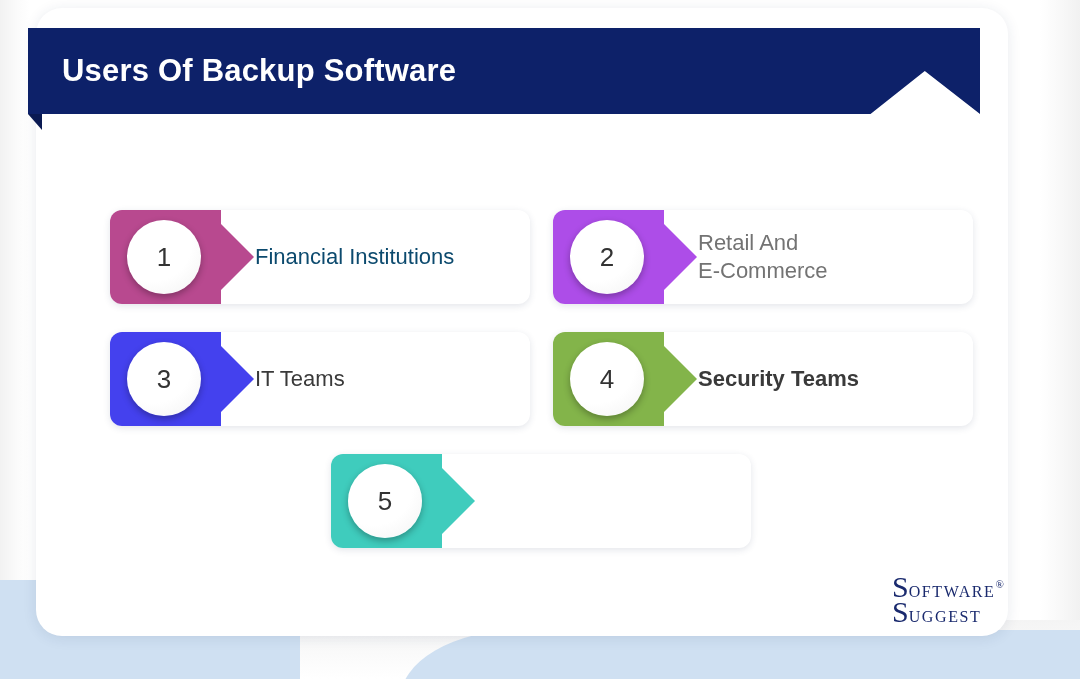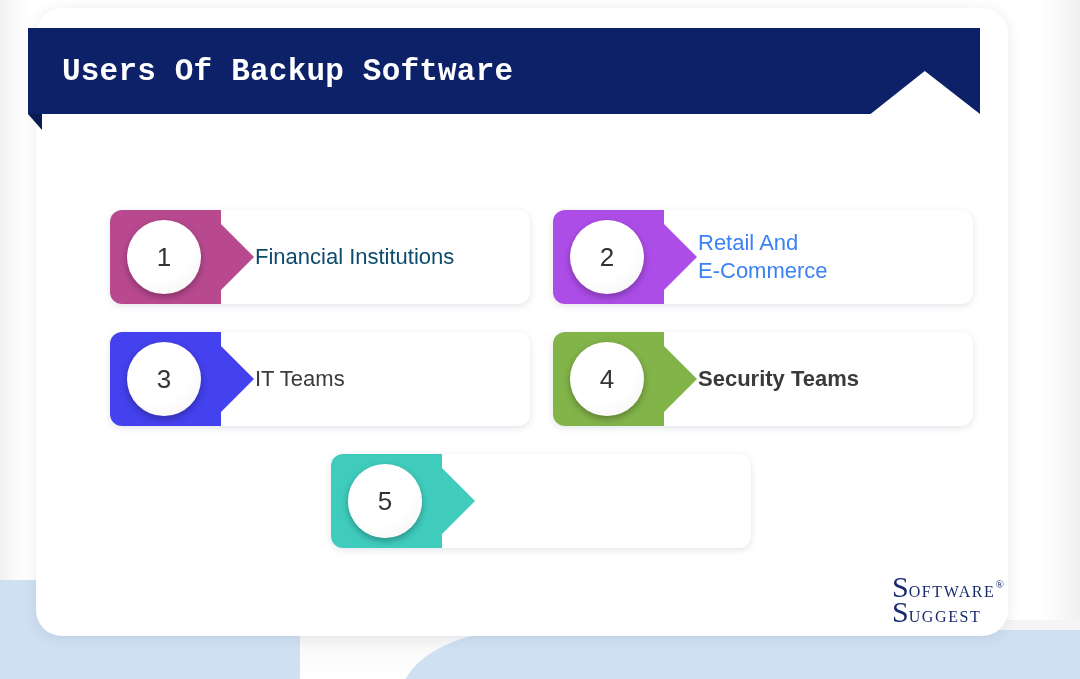--- a/index.html
+++ b/index.html
@@ -217,42 +217,42 @@
     <div class="bg-vert-fade-left"></div>
     <div class="bg-vert-fade-right"></div>
     <div class="bg-bottom-fade"></div>
     <div class="bg-blue-left" style="background: rgb(207, 224, 242);"></div>
     <div class="bg-blue-right" style="background: rgb(207, 224, 242);"></div>
   </div>
 
   <div id="canvas-card"></div>
 
   <div id="ribbon-tail" style="background: rgb(10, 26, 82);"></div>
-  <div id="title-ribbon" style="background: rgb(13, 33, 105); font-family: Liberation Mono, monospace;">
+  <div id="title-ribbon" style="background: rgb(13, 33, 105);">
     <div id="title-text" style="color: rgb(255, 255, 255);">Users Of Backup Software</div>
   </div>
 
   <div class="item-card" id="item-card-1">
     <div class="badge-block" style="background: rgb(184, 73, 143);">
       <div class="badge-arrow" style="background: rgb(184, 73, 143);"></div>
       <div class="badge-circle">
         <span class="badge-number" style="color: rgb(51, 51, 51);">1</span>
       </div>
     </div>
     <div class="item-label" style="color: #0c4a6e;">Financial Institutions</div>
   </div>
 
   <div class="item-card" id="item-card-2">
     <div class="badge-block" style="background: rgb(173, 77, 232);">
       <div class="badge-arrow" style="background: rgb(173, 77, 232);"></div>
       <div class="badge-circle">
         <span class="badge-number" style="color: rgb(51, 51, 51);">2</span>
       </div>
     </div>
-    <div class="item-label" style="color: #3b82f6;">Retail And
+    <div class="item-label" style="color: #737373;">Retail And
 E-Commerce</div>
   </div>
 
   <div class="item-card" id="item-card-3">
     <div class="badge-block" style="background: rgb(68, 65, 238);">
       <div class="badge-arrow" style="background: rgb(68, 65, 238);"></div>
       <div class="badge-circle">
         <span class="badge-number" style="color: rgb(51, 51, 51);">3</span>
       </div>
     </div>

